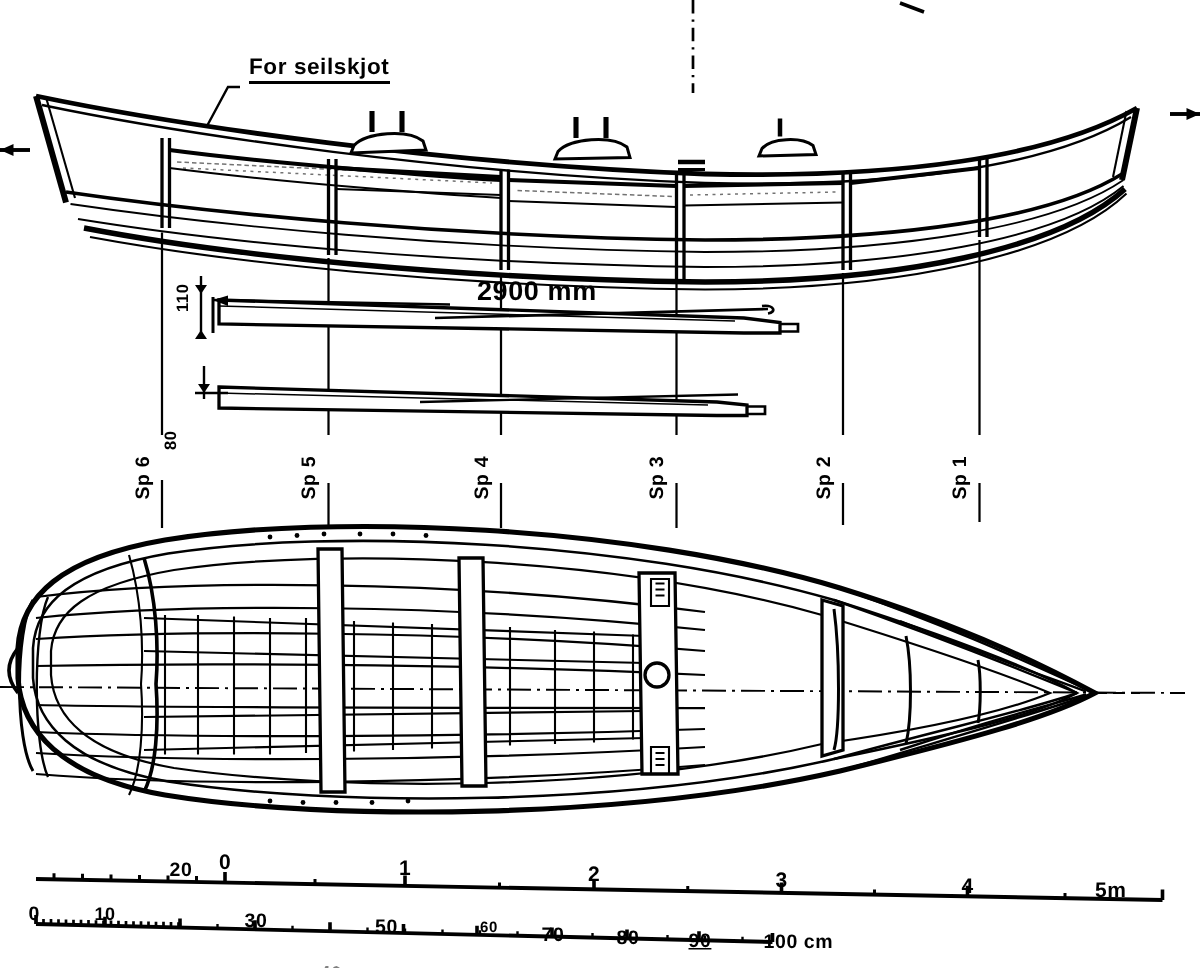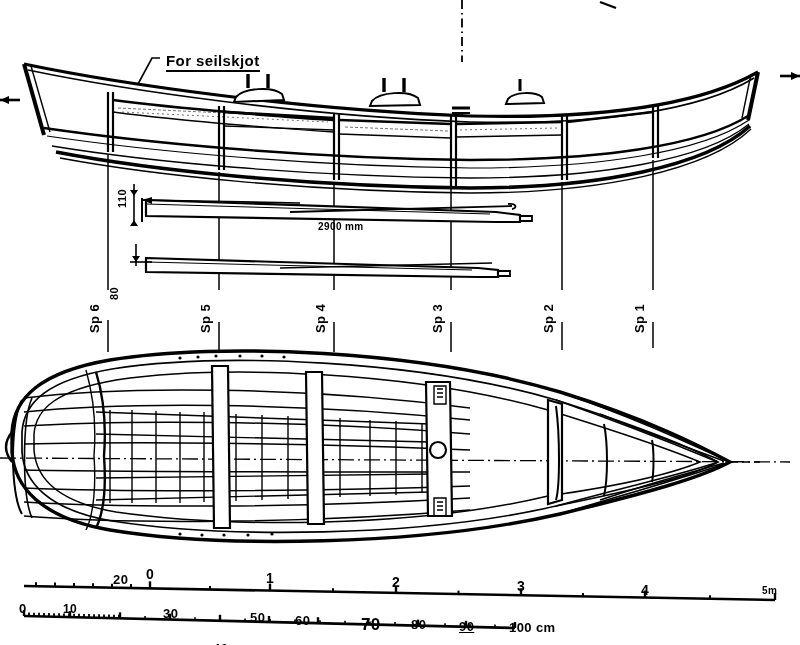--- a/index.html
+++ b/index.html
@@ -322,47 +322,47 @@
         <path d="M370,624.4562118126273 L370,621.4562118126273" stroke-width="1.6"></path>
         <path d="M395,625.0672097759674 L395,622.0672097759674" stroke-width="1.6"></path>
         <path d="M420,625.6782077393075 L420,622.6782077393075" stroke-width="1.6"></path>
         <path d="M445,626.2892057026477 L445,623.2892057026477" stroke-width="1.6"></path>
         <path d="M470,626.9002036659878 L470,623.9002036659878" stroke-width="1.6"></path>
         <path d="M495,627.511201629328 L495,624.511201629328" stroke-width="1.6"></path>
       </g>
 
   </svg>
 
-  <div class="lbl" style="left:166px;top:52px;font-size:15px;border-bottom:2px solid #000;padding-bottom:1px;">For seilskjot</div>
-
-  <div class="lbl" style="left:318px;top:184px;font-size:10px;margin-top:37px;">2900 mm</div>
+  <div class="lbl" style="left:166px;top:36px;font-size:15px;border-bottom:2px solid #000;padding-bottom:1px;">For seilskjot</div>
+
+  <div class="lbl" style="left:318px;top:184px;font-size:18px;">2900 mm</div>
 
   <div class="lbl vlbl tiny" style="left:128px;top:196px;transform:rotate(-90deg);font-size:11px;">110</div>
 
   <div class="lbl vlbl tiny" style="left:120px;top:288px;transform:rotate(-90deg);font-size:11px;">80</div>
 
   <div class="lbl vlbl" style="left:102px;top:318px;transform:rotate(-90deg);font-size:13px;">Sp 6</div>
   <div class="lbl vlbl" style="left:213px;top:318px;transform:rotate(-90deg);font-size:13px;">Sp 5</div>
   <div class="lbl vlbl" style="left:328px;top:318px;transform:rotate(-90deg);font-size:13px;">Sp 4</div>
   <div class="lbl vlbl" style="left:445px;top:318px;transform:rotate(-90deg);font-size:13px;">Sp 3</div>
   <div class="lbl vlbl" style="left:556px;top:318px;transform:rotate(-90deg);font-size:13px;">Sp 2</div>
   <div class="lbl vlbl" style="left:647px;top:318px;transform:rotate(-90deg);font-size:13px;">Sp 1</div>
 
   <div class="lbl" style="left:146px;top:566px;font-size:14px;">0</div>
   <div class="lbl" style="left:266px;top:570px;font-size:14px;">1</div>
   <div class="lbl" style="left:392px;top:574px;font-size:14px;">2</div>
   <div class="lbl" style="left:517px;top:578px;font-size:14px;">3</div>
   <div class="lbl" style="left:641px;top:582px;font-size:14px;">4</div>
-  <div class="lbl" style="left:762px;top:585px;font-size:10px;">5m</div>
+  <div class="lbl" style="left:730px;top:585px;font-size:14px;">5m</div>
 
   <div class="lbl" style="left:19px;top:601px;font-size:13px;">0</div>
   <div class="lbl" style="left:63px;top:602px;font-size:12px;">10</div>
   <div class="lbl" style="left:113px;top:572px;font-size:13px;">20</div>
   <div class="lbl" style="left:163px;top:606px;font-size:13px;">30</div>
   <div class="lbl" style="left:213px;top:641px;font-size:13px;">40</div>
   <div class="lbl" style="left:250px;top:610px;font-size:13px;">50</div>
-  <div class="lbl" style="left:295px;top:613px;font-size:13px;">60</div>
-  <div class="lbl" style="left:361px;top:615px;font-size:17px;">70</div>
+  <div class="lbl" style="left:320px;top:613px;font-size:10px;">60</div>
+  <div class="lbl" style="left:361px;top:615px;font-size:13px;">70</div>
   <div class="lbl" style="left:411px;top:617px;font-size:13px;">80</div>
   <div class="lbl" style="left:459px;top:619px;font-size:13px;text-decoration:underline;">90</div>
   <div class="lbl" style="left:509px;top:620px;font-size:13px;">100 cm</div>
 
 </div>
 
 </body></html>

